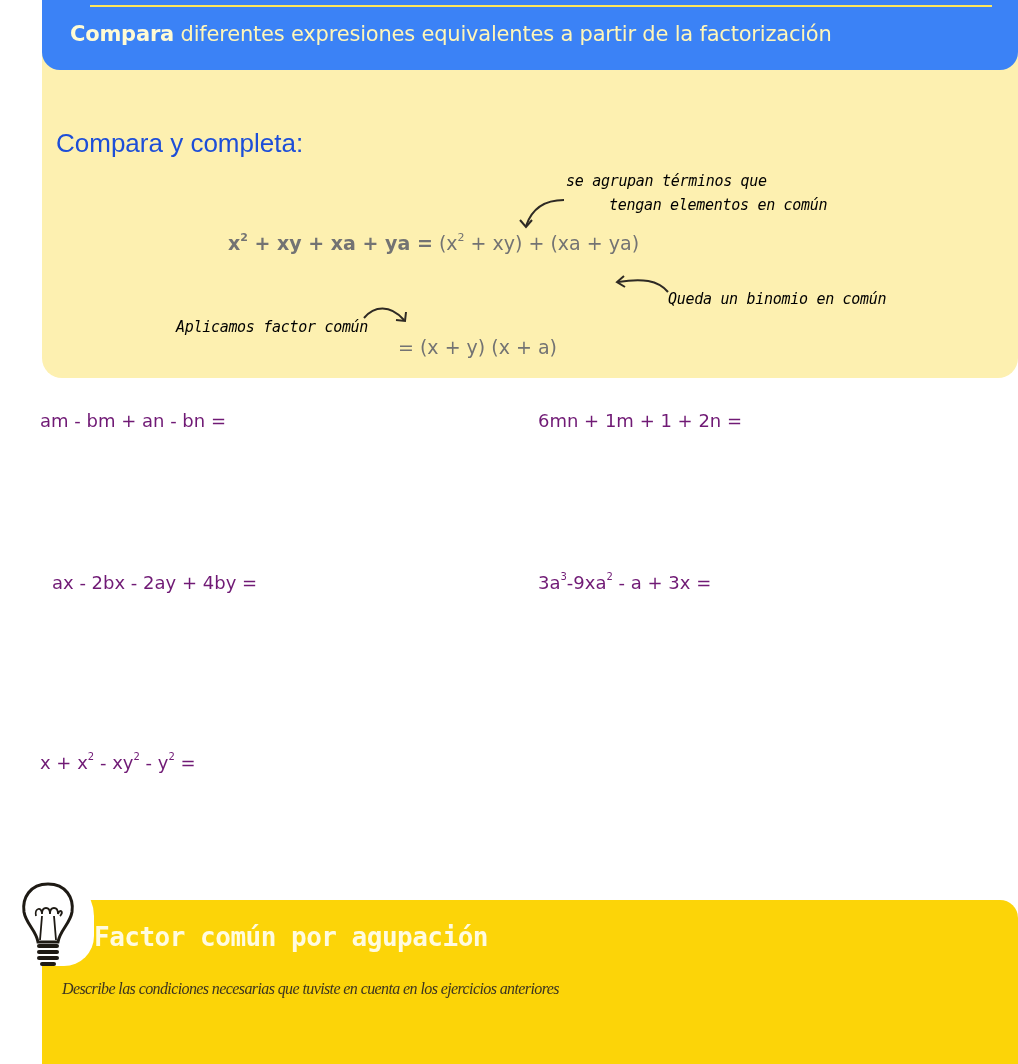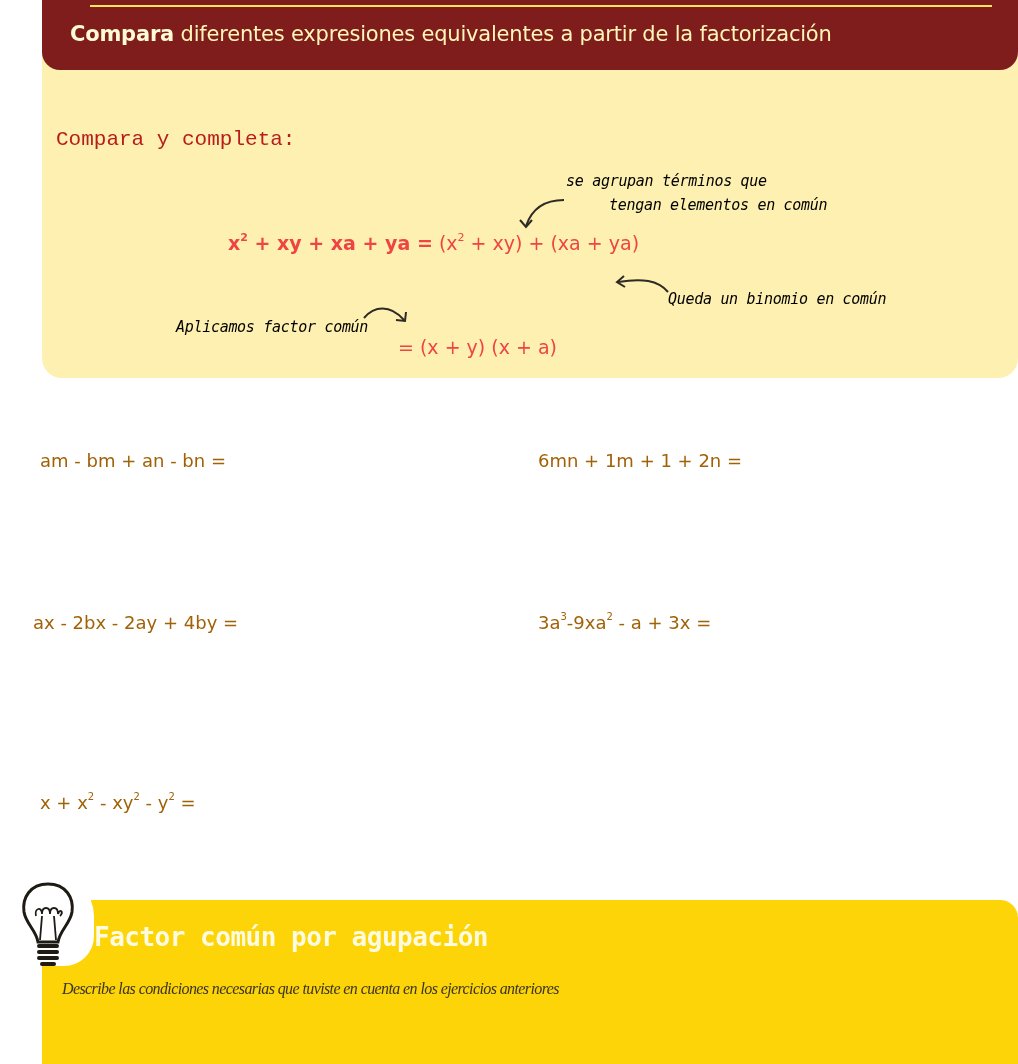--- a/index.html
+++ b/index.html
@@ -8,21 +8,21 @@
       background: #ffffff;
       overflow: hidden;
       font-family: "DejaVu Sans", sans-serif;
       color: #2e2a24;
     }
     .page { position: relative; width: 1018px; height: 1064px; }
 
     
     .banner {
       position: absolute; left: 42px; top: 0; width: 976px; height: 70px;
-      background: #7f1d1d;
+      background: #3b82f6;
       border-radius: 0 0 18px 18px;
       z-index: 2;
     }
     .banner-rule {
       position: absolute; left: 48px; right: 26px; top: 5px; height: 2px;
       background: #fde65a;
     }
     .banner-text {
       position: absolute; left: 28px; top: 22px;
       font-family: "DejaVu Sans", sans-serif;
@@ -33,44 +33,44 @@
 
     
     .example {
       position: absolute; left: 42px; top: 40px; width: 976px; height: 338px;
       background: #fdf0b0;
       border-radius: 0 0 20px 20px;
       z-index: 1;
     }
     .instr {
       position: absolute; left: 56px; top: 128px;
-      font-size: 21px; color: #b91c1c;
-      font-family: Liberation Mono, monospace;
+      font-size: 26px; color: #1d4ed8;
+      font-family: Liberation Sans, sans-serif;
       z-index: 3;
     }
     .math {
       position: absolute; z-index: 3;
       font-family: "DejaVu Sans", sans-serif;
-      font-size: 19px; color: #ef4444; white-space: nowrap;
+      font-size: 19px; color: #737373; white-space: nowrap;
     }
     .math b { font-weight: bold; }
     .math sup { font-size: 11px; vertical-align: 9px; line-height: 0; }
     .note {
       position: absolute; z-index: 3;
       font-family: "DejaVu Sans Mono", monospace;
       font-size: 15px; color: #000000; white-space: nowrap;
       font-style: italic; letter-spacing: -0.3px;
     }
     svg.arrow { position: absolute; z-index: 3; overflow: visible; }
 
     
     .ex {
       position: absolute; z-index: 3;
       font-family: "DejaVu Sans", sans-serif;
-      font-size: 18px; color: #a16207; white-space: nowrap; margin-top: 40px;
+      font-size: 18px; color: #701a75; white-space: nowrap;
     }
     .ex sup { font-size: 10px; vertical-align: 9px; line-height: 0; }
 
     
     .bottom {
       position: absolute; left: 42px; top: 900px; width: 976px; height: 164px;
       background: #fcd408;
       border-radius: 18px 18px 0 0;
     }
     .bulb-bg {
@@ -125,21 +125,21 @@
   <div class="note" style="left:176px; top:318px;">Aplicamos factor común</div>
   <svg class="arrow" style="left:362px; top:302px;" width="50" height="30">
     <path d="M2 16 C 12 4, 28 2, 42 18" stroke="#2e2a24" stroke-width="2" fill="none"></path>
     <path d="M34 18 L43 19 L44 10" stroke="#2e2a24" stroke-width="2" fill="none"></path>
   </svg>
   <div class="math" style="left:398px; top:336px;">= (x + y) (x + a)</div>
 
   <div class="ex" style="left:40px; top:410px;"><span>am - bm + an - bn =</span></div>
   <div class="ex" style="left:538px; top:410px;"><span>6mn + 1m + 1 + 2n =</span></div>
 
-  <div class="ex" style="left:33px; top:572px;text-align:center;"><span>ax - 2bx - 2ay + 4by =</span></div>
+  <div class="ex" style="left:52px; top:572px;text-align:center;"><span>ax - 2bx - 2ay + 4by =</span></div>
   <div class="ex" style="left:538px; top:572px;">
     <span>3a</span><sup>3</sup><span>-9xa</span><sup>2</sup><span> - a + 3x =</span>
   </div>
 
   <div class="ex" style="left:40px; top:752px;">
     <span>x + x</span><sup>2</sup><span> - xy</span><sup>2</sup><span> - y</span><sup>2</sup><span> =</span>
   </div>
 
   <div class="bottom"></div>
   <div class="bulb-bg"></div>

